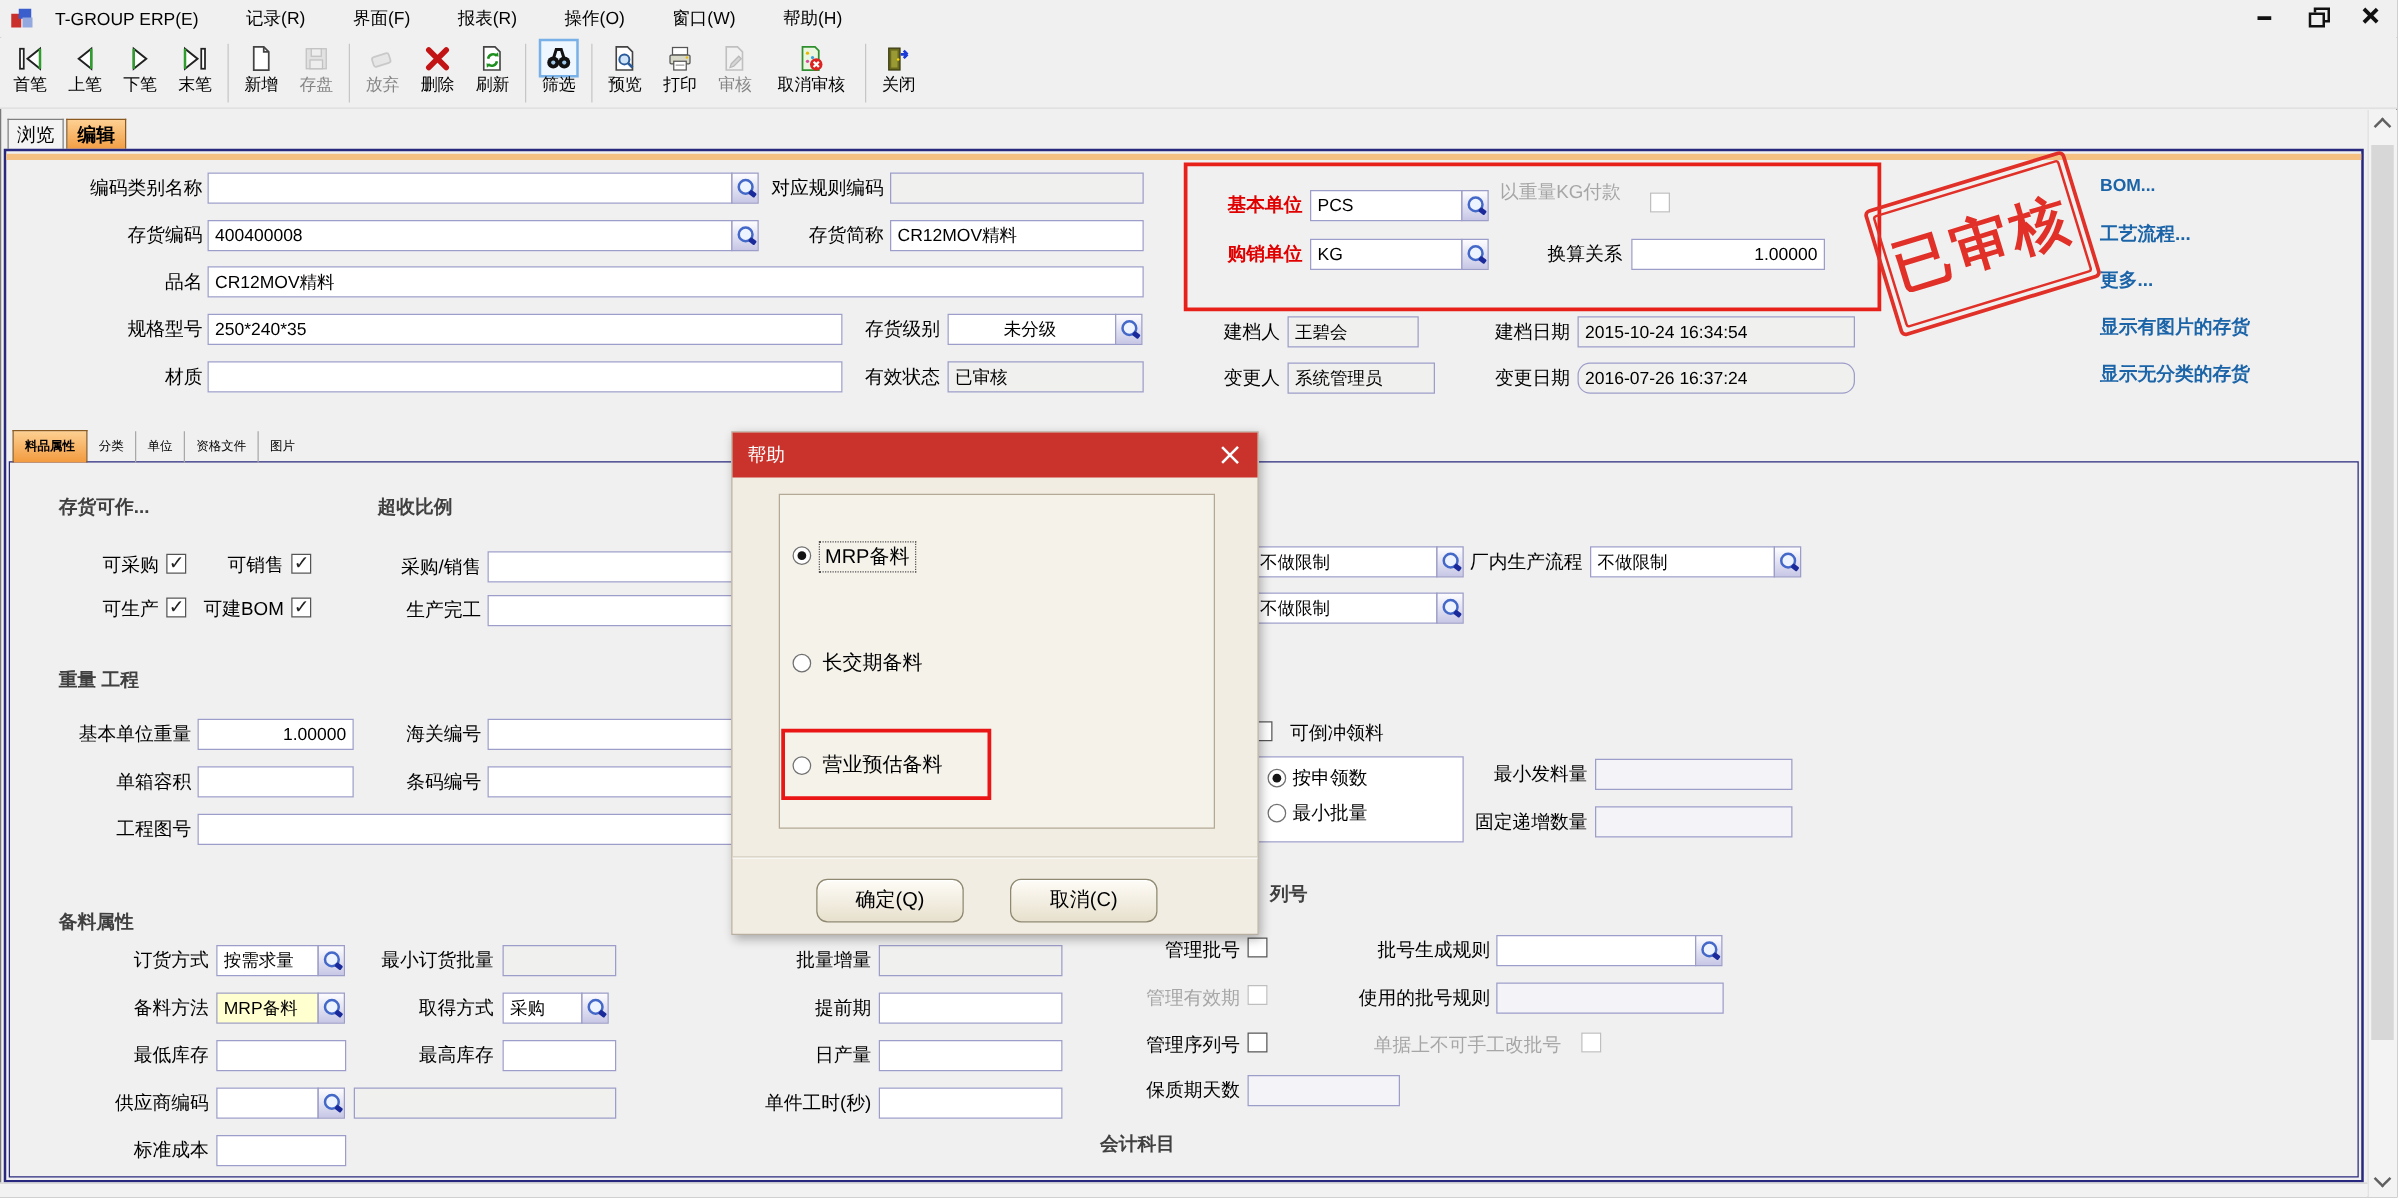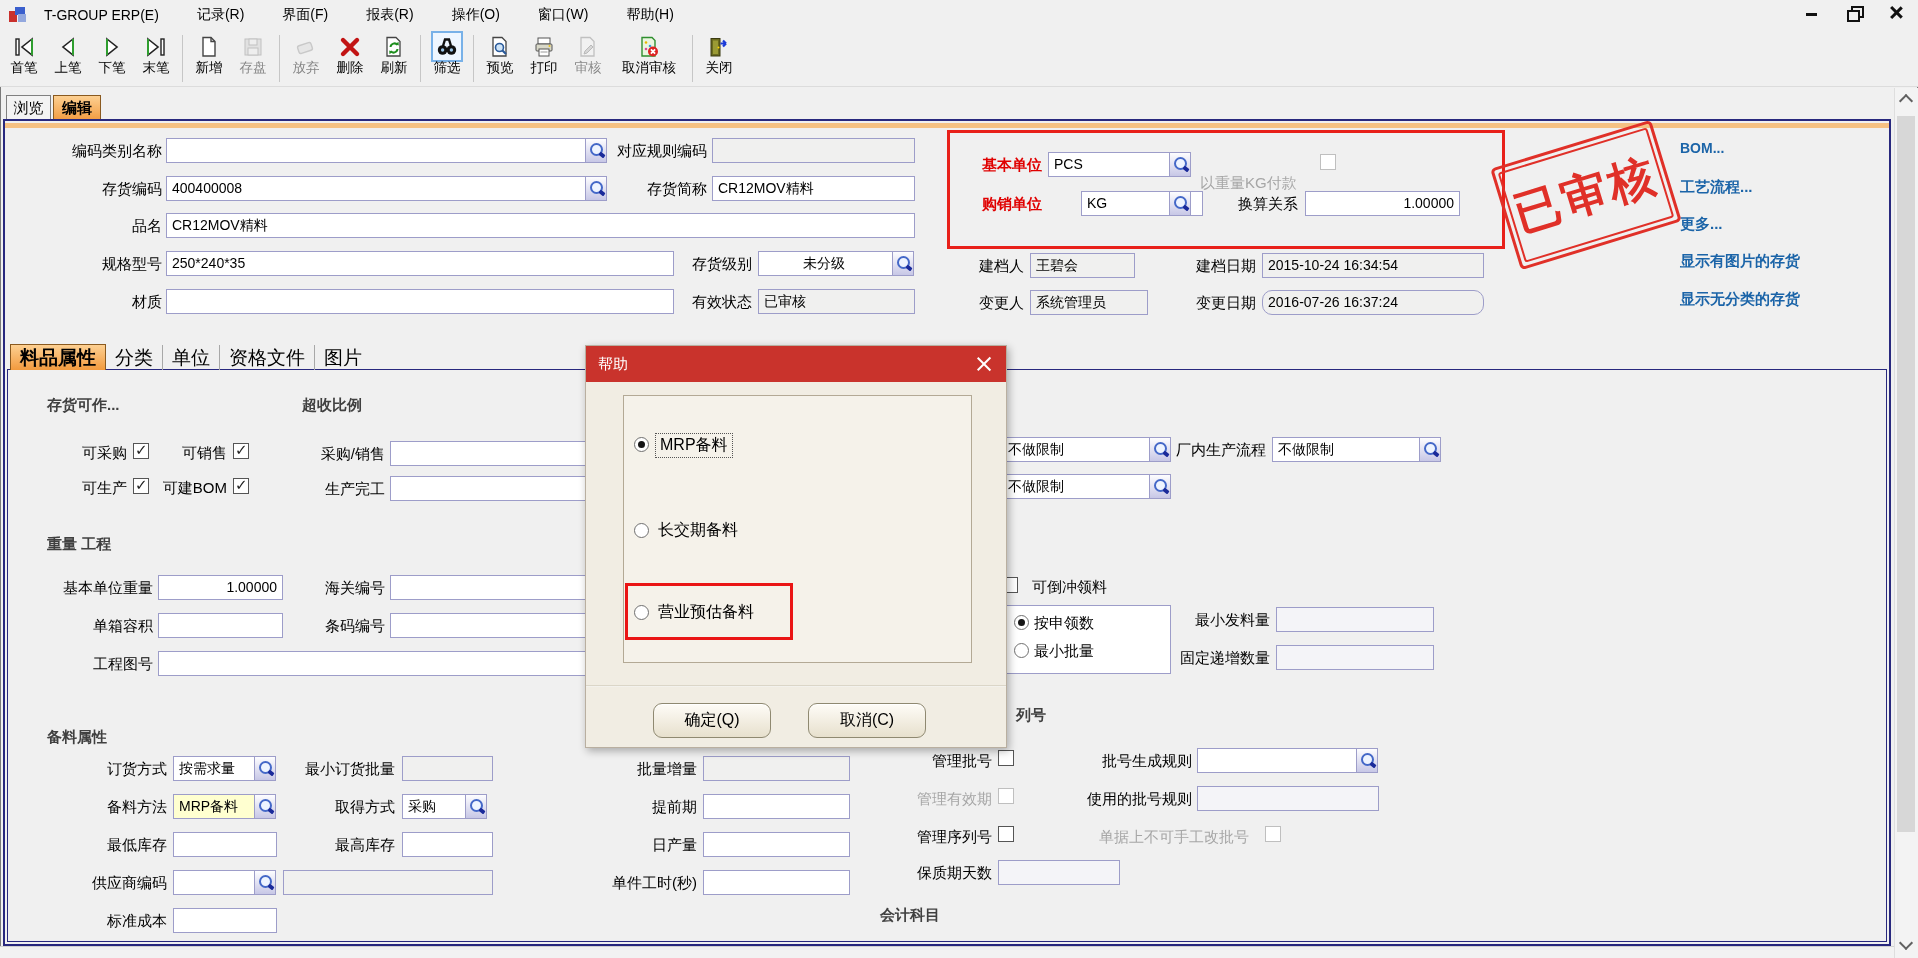--- a/index.html
+++ b/index.html
@@ -25,21 +25,21 @@
   .titem.wide { width:78px; }
   .titem .ic { width:28px; height:27px; display:flex; align-items:center; justify-content:center; }
   .titem .tl { font-size:13.5px; line-height:16px; white-space:nowrap; }
   .titem.dis { opacity:.45; filter:grayscale(1); }
   .titem.focus .ic { outline:2px solid #78b1e8; background:#eef6ff; }
   .tsep { width:1px; height:47px; background:#c6c6c6; margin:3px 4px 0; }
   
   .tabA { position:absolute; height:26px; border:1px solid #808080; border-bottom:none; background:#f3f3f3;
           font-size:15px; display:flex; align-items:center; justify-content:center; cursor:pointer; }
   .tabA.act { background:linear-gradient(180deg,#fdd092,#f29a3e); font-weight:bold; border-color:#8a5a20; }
-  .itabs { position:absolute; left:10px; top:344px; height:26px; display:flex; align-items:flex-end; font-size:19px; }
+  .itabs { position:absolute; left:10px; top:344px; height:26px; display:flex; align-items:flex-end; font-size:10px; }
   .itab { padding:3px 9px; cursor:pointer; border-right:1px solid #a8a8a8; line-height:19px; }
   .itab:last-child { border-right:none; }
   .itab.act { background:linear-gradient(180deg,#fdd092,#f29a3e); font-weight:bold; border:1px solid #8a5a20;
               border-bottom:none; height:26px; }
   
   .mainpanel { position:absolute; left:3px; top:119px; width:1888px; height:827px; border:2px solid #28287e; background:#f0f0f0; }
   .orangestrip { position:absolute; left:5px; top:123px; width:1884px; height:5px; background:#f5c183; }
   .innerpanel { position:absolute; left:7px; top:369px; width:1880px; height:573px; border:1px solid #28287e; }
   
   .lbl { position:absolute; font-size:15px; white-space:nowrap; line-height:20px; color:#000; }
@@ -312,24 +312,24 @@
 
   <div class="lbl ra" style="left:162px; top:292px;">材质</div>
   <div class="fld" style="left:166px; top:289px; width:508px;"></div>
   <div class="lbl ra" style="left:752px; top:292px;">有效状态</div>
   <div class="fld ro" style="left:758px; top:289px; width:157px;">已审核</div>
 
   <div class="redbox" style="left:947px; top:130px; width:558px; height:119px;"></div>
   <div class="lbl ra red" style="left:1042px; top:155px; font-weight:bold;">基本单位</div>
   <div class="fld" style="left:1048px; top:152px; width:122px;">PCS</div>
   <div class="lkp" style="left:1169px; top:152px;"></div>
-  <div class="lbl gray" style="left:1200px; top:173px;">以重量KG付款</div>
+  <div class="lbl gray" style="left:1200px; top:144px;">以重量KG付款</div>
   <div class="cb off" style="left:1320px; top:154px;"></div>
   <div class="lbl ra red" style="left:1042px; top:194px; font-weight:bold;">购销单位</div>
-  <div class="fld" style="left:1048px; top:191px; width:122px;margin-left:33px;">KG</div>
+  <div class="fld" style="left:1048px; top:191px; width:122px;">KG</div>
   <div class="lkp" style="left:1169px; top:191px;"></div>
   <div class="lbl ra" style="left:1298px; top:194px;">换算关系</div>
   <div class="fld num" style="left:1305px; top:191px; width:155px;">1.00000</div>
 
   <div class="lbl ra" style="left:1024px; top:256px;">建档人</div>
   <div class="fld ro" style="left:1030px; top:253px; width:105px;">王碧会</div>
   <div class="lbl ra" style="left:1256px; top:256px;">建档日期</div>
   <div class="fld ro" style="left:1262px; top:253px; width:222px;">2015-10-24 16:34:54</div>
   <div class="lbl ra" style="left:1024px; top:293px;">变更人</div>
   <div class="fld ro" style="left:1030px; top:290px; width:118px;">系统管理员</div>

